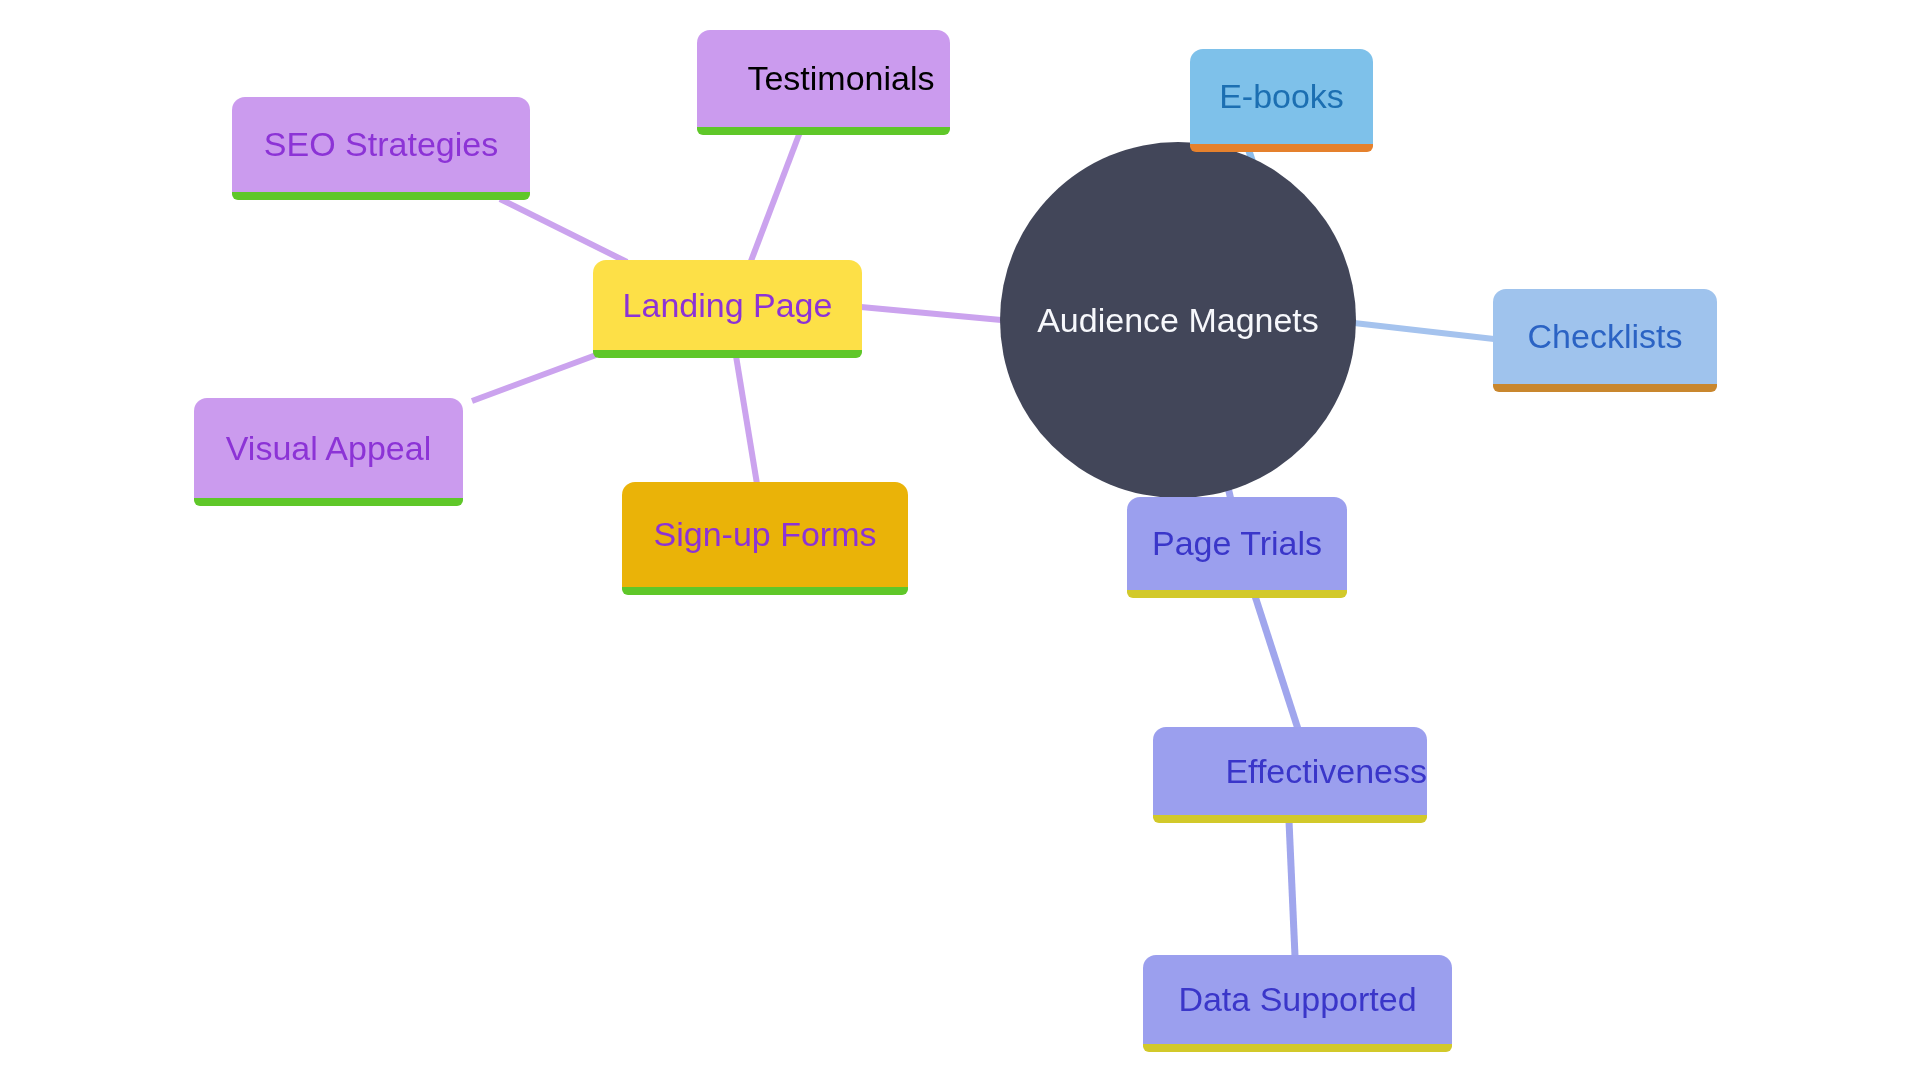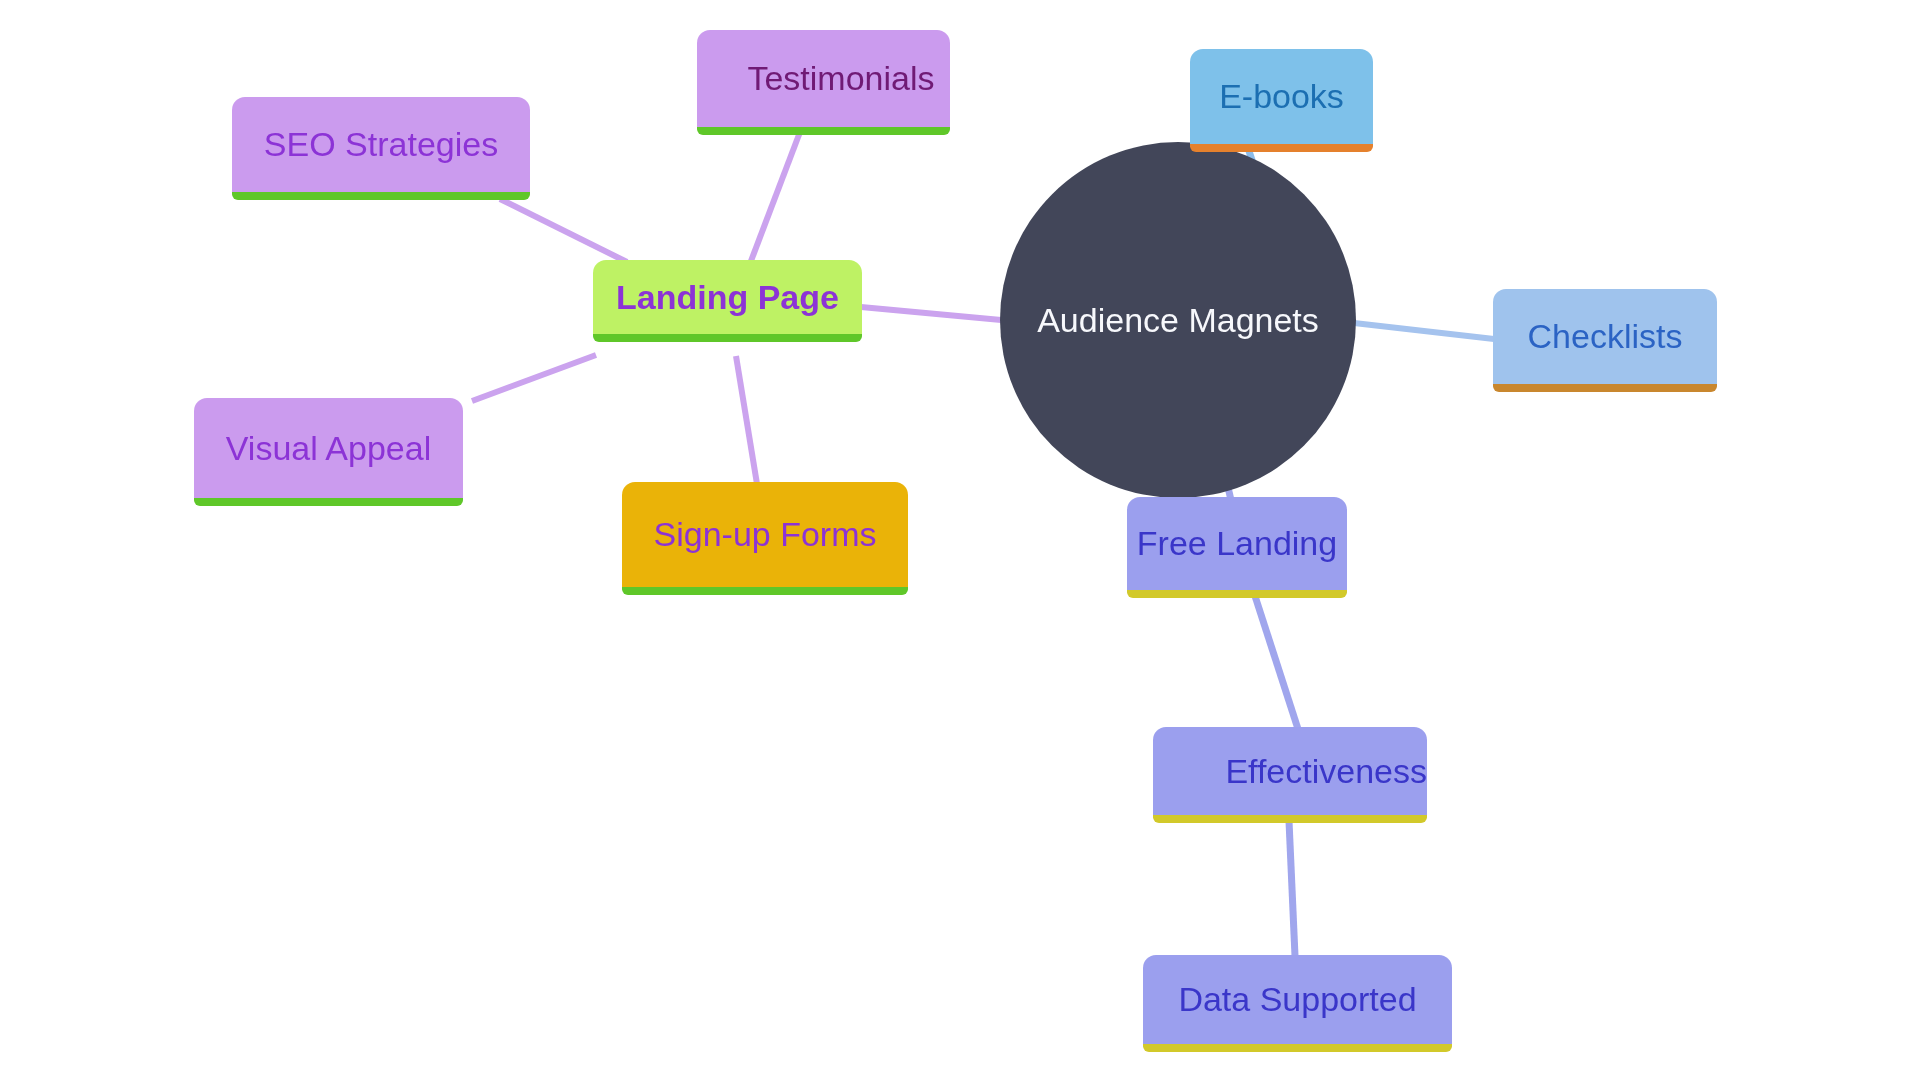--- a/index.html
+++ b/index.html
@@ -71,40 +71,40 @@
       <line x1="1231" y1="500" x2="1222" y2="462" stroke="#A0A6ED" stroke-width="7"></line>
       <line x1="1255" y1="596" x2="1298" y2="729" stroke="#A0A6ED" stroke-width="7"></line>
       <line x1="1289" y1="821" x2="1295" y2="956" stroke="#A0A6ED" stroke-width="7"></line>
     </svg>
     <div class="center-node" style="left: 1000px; top: 142px; width: 356px; height: 356px; background: rgb(66, 70, 89); color: rgb(247, 248, 252);">
       <span class="node-label">Audience Magnets</span>
     </div>
     <div class="map-node" style="left: 232px; top: 97px; width: 298px; height: 103px; background: rgb(203, 155, 238); color: rgb(140, 51, 214); border-bottom-color: rgb(95, 199, 41);">
       <span class="node-label">SEO Strategies</span>
     </div>
-    <div class="map-node" style="left: 697px; top: 30px; width: 253px; height: 105px; background: rgb(203, 155, 238); color: #701a75; border-bottom-color: rgb(95, 199, 41); padding-left: 35px;">
+    <div class="map-node" style="left: 697px; top: 30px; width: 253px; height: 105px; background: rgb(203, 155, 238); color: #000000; border-bottom-color: rgb(95, 199, 41); padding-left: 35px;">
       <span class="node-label">Testimonials</span>
     </div>
-    <div class="map-node" style="left: 593px; top: 260px; width: 269px; height: 82px; background: #bef264; color: rgb(140, 51, 214); border-bottom-color: rgb(95, 199, 41); font-weight: bold;">
+    <div class="map-node" style="left: 593px; top: 260px; width: 269px; height: 98px; background: #fde047; color: rgb(140, 51, 214); border-bottom-color: rgb(95, 199, 41);">
       <span class="node-label">Landing Page</span>
     </div>
     <div class="map-node" style="left: 194px; top: 398px; width: 269px; height: 108px; background: rgb(203, 155, 238); color: rgb(140, 51, 214); border-bottom-color: rgb(95, 199, 41);">
       <span class="node-label">Visual Appeal</span>
     </div>
     <div class="map-node" style="left: 622px; top: 482px; width: 286px; height: 113px; background: #eab308; color: rgb(140, 51, 214); border-bottom-color: rgb(95, 199, 41);">
       <span class="node-label">Sign-up Forms</span>
     </div>
     <div class="map-node" style="left: 1190px; top: 49px; width: 183px; height: 103px; background: rgb(126, 193, 234); color: rgb(28, 111, 178); border-bottom-color: rgb(229, 129, 45);">
       <span class="node-label">E-books</span>
     </div>
     <div class="map-node" style="left: 1493px; top: 289px; width: 224px; height: 103px; background: rgb(159, 195, 237); color: rgb(43, 99, 196); border-bottom-color: rgb(201, 135, 46);">
       <span class="node-label">Checklists</span>
     </div>
     <div class="map-node" style="left: 1127px; top: 497px; width: 220px; height: 101px; background: rgb(155, 159, 238); color: rgb(58, 54, 201); border-bottom-color: rgb(210, 201, 42);">
-      <span class="node-label">Free Landing</span>
+      <span class="node-label">Page Trials</span>
     </div>
     <div class="map-node" style="left: 1153px; top: 727px; width: 274px; height: 96px; background: rgb(155, 159, 238); color: rgb(58, 54, 201); border-bottom-color: rgb(210, 201, 42); justify-content: flex-end;">
       <span class="node-label">Effectiveness</span>
     </div>
     <div class="map-node" style="left: 1143px; top: 955px; width: 309px; height: 97px; background: rgb(155, 159, 238); color: rgb(58, 54, 201); border-bottom-color: rgb(210, 201, 42);">
       <span class="node-label">Data Supported</span>
     </div>
   </div>
 
 </body></html>

